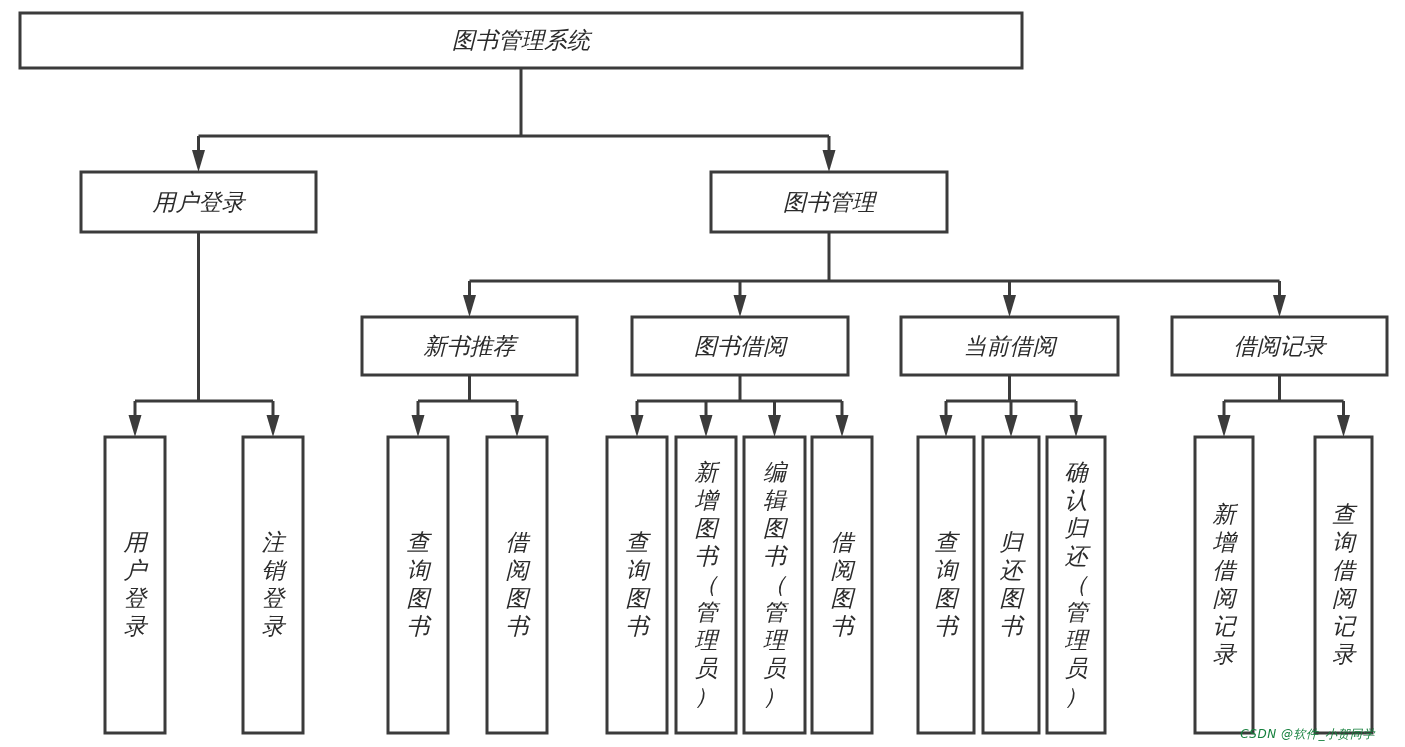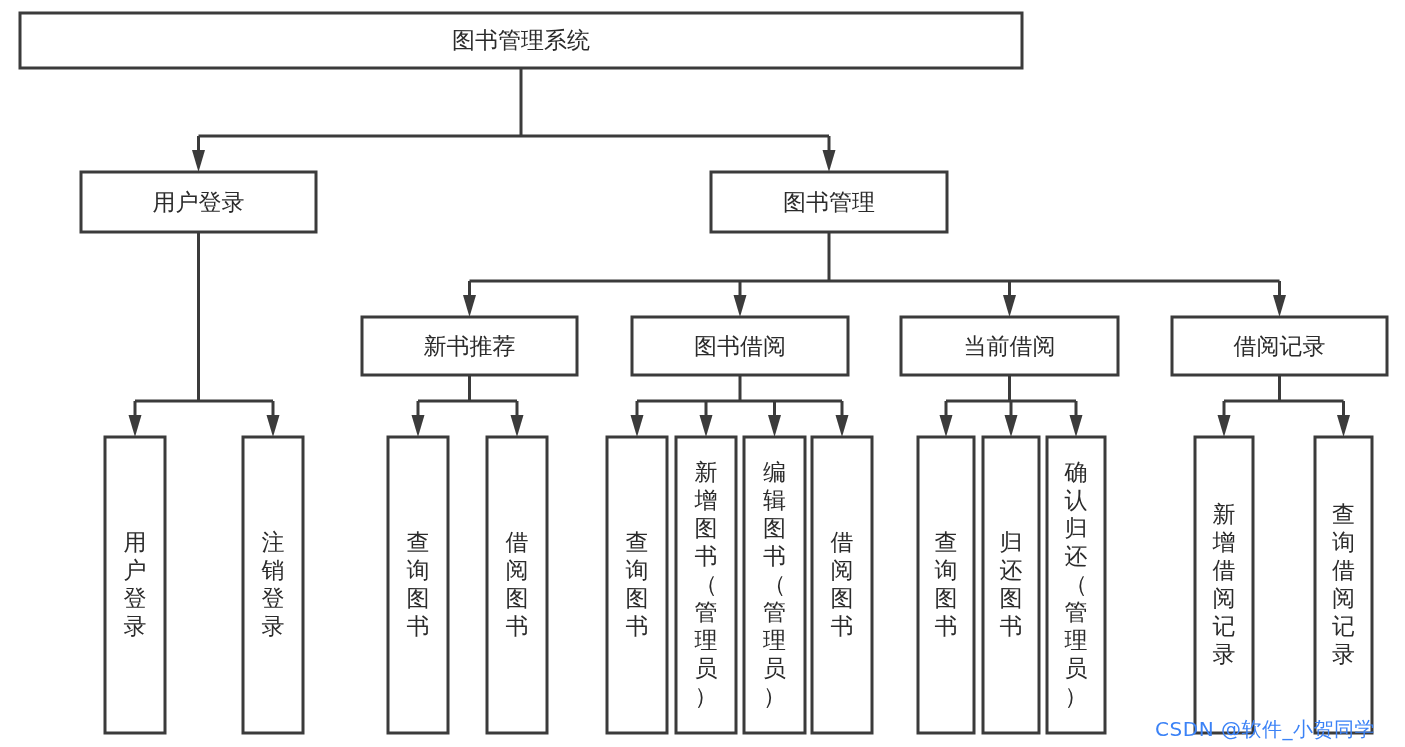--- a/index.html
+++ b/index.html
@@ -1,20 +1,20 @@
 <!DOCTYPE html>
 <html><head>
 <meta charset="utf-8">
 <style>
   html,body{margin:0;padding:0;background:#ffffff;}
   body{
     width:1405px;height:747px;overflow:hidden;
     font-family:"DejaVu Sans","Liberation Sans",sans-serif;
   }
-  #stage{position:relative;width:1383px;height:747px;background:#fff;}
+  #stage{position:relative;width:1383px;height:747px;background:#fff;font-style:italic;}
   #diagram{position:absolute;left:0;top:0;width:1405px;height:747px;display:block;}
 
   .node-box{
     fill:#ffffff;
     stroke:#3b3b3b;
     stroke-width:3;
   }
   .connector{
     stroke:#3b3b3b;
     stroke-width:3;
@@ -32,22 +32,22 @@
   .label-h{ font-size:23px; }
   .label-v{ font-size:23px; }
 
   .vchar{ font-size:23px; }
 
   .watermark{
     position:absolute;
     right:8px;
     bottom:4px;
     font-family:"DejaVu Sans","Liberation Sans",sans-serif;
-    font-size:20px;
-    color:#3b82f6;
+    font-size:12px;
+    color:#15803d;
     white-space:nowrap;
     letter-spacing:0.5px;
     user-select:none;
   }
 </style>
 </head>
 <body>
 
 <div id="stage">
   <svg id="diagram" viewBox="0 0 1405 747">

